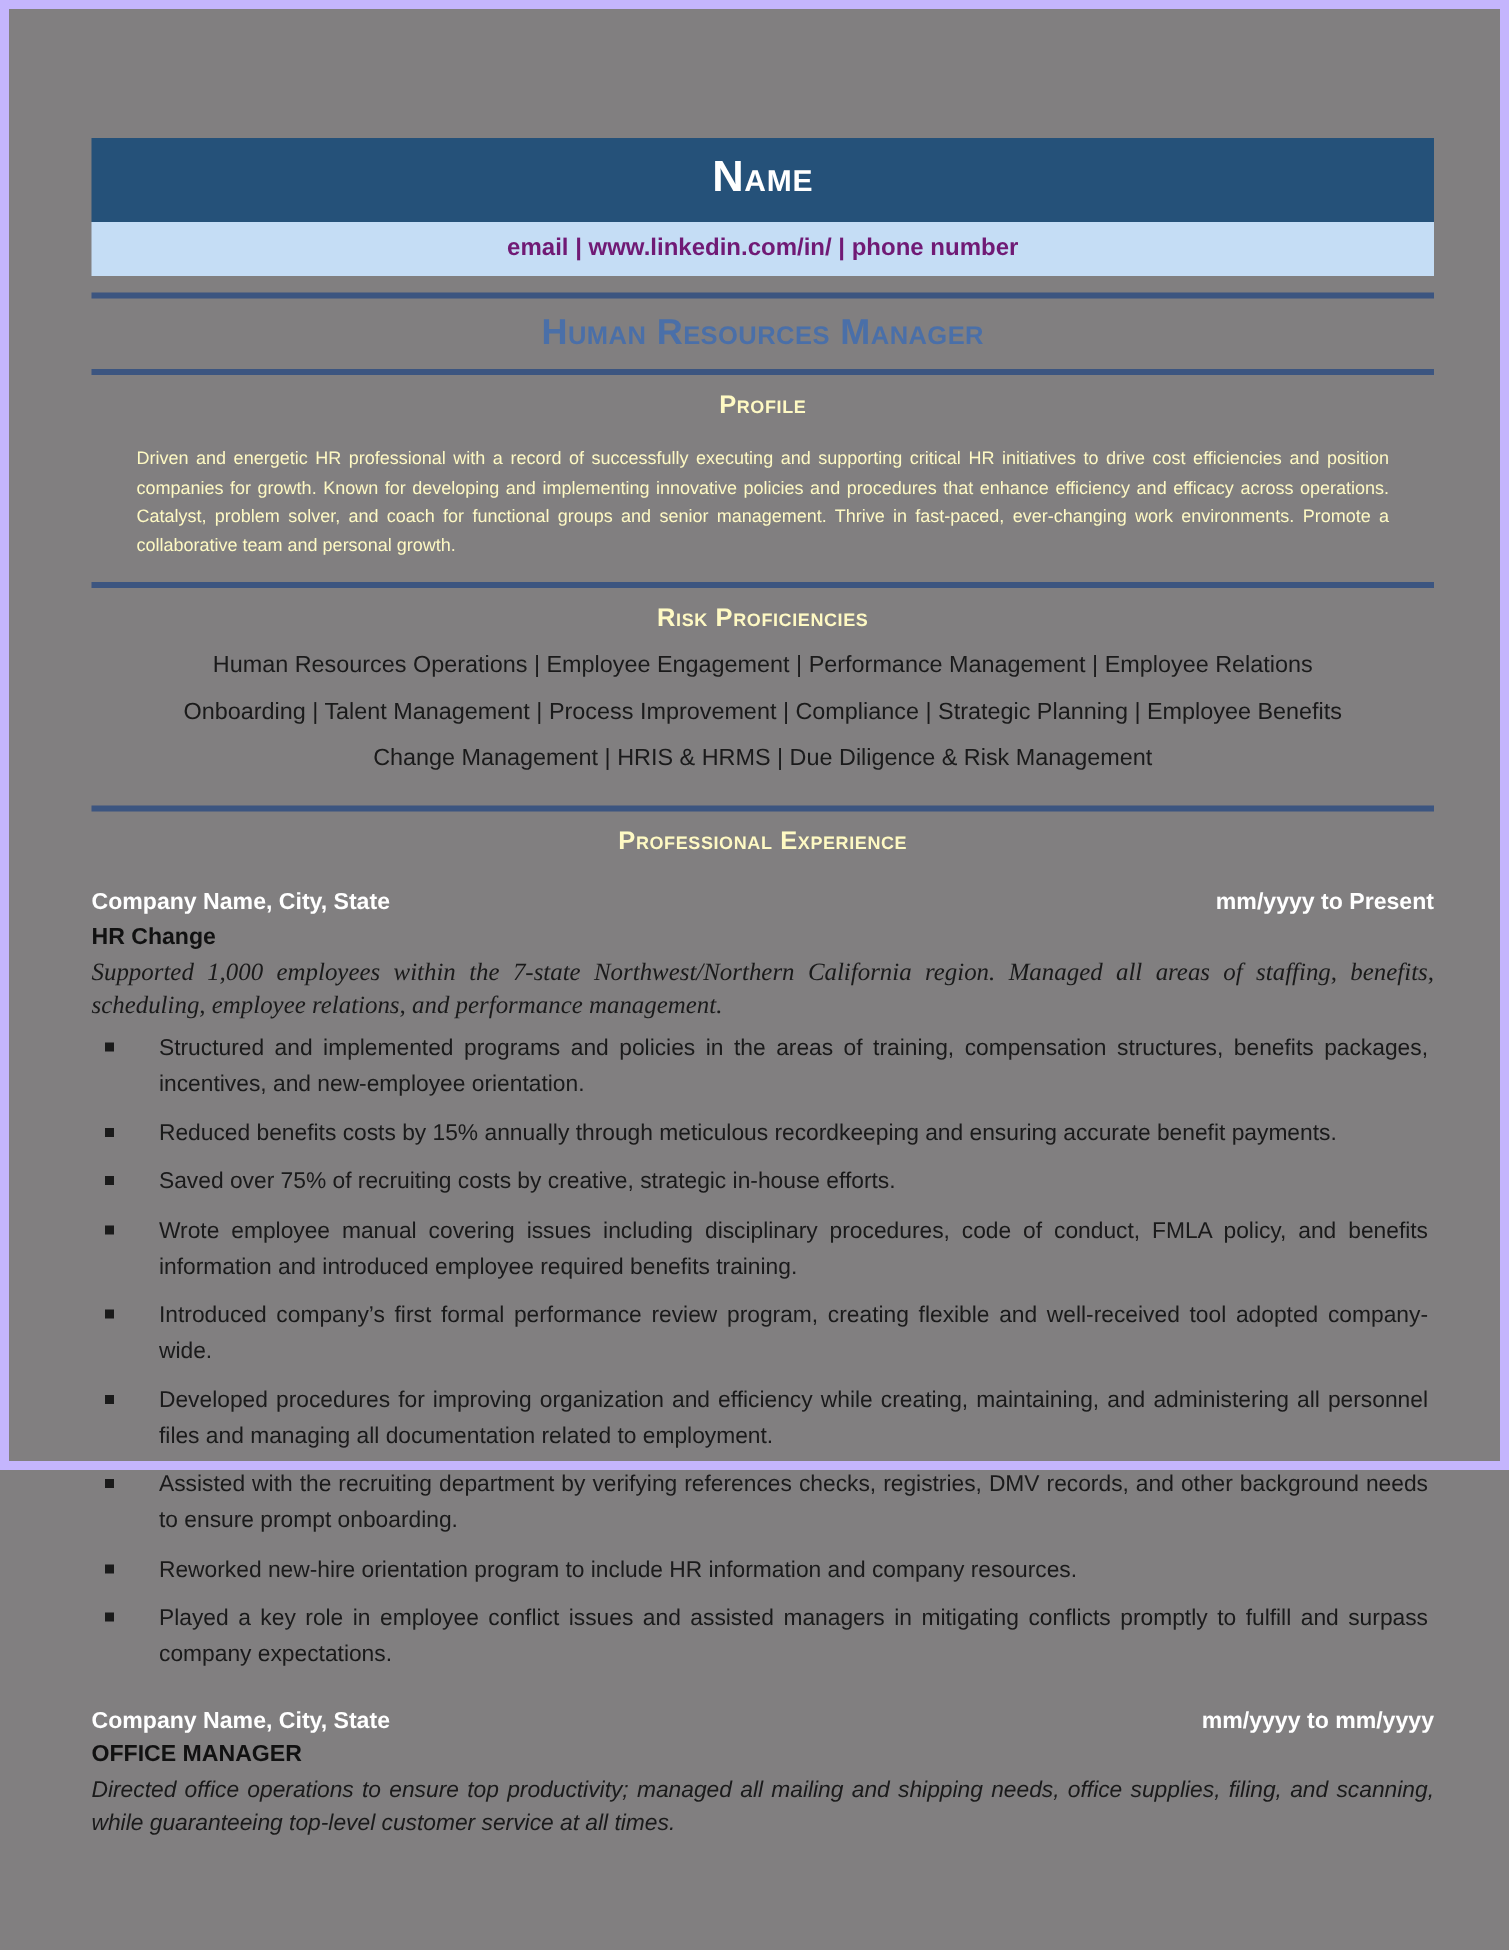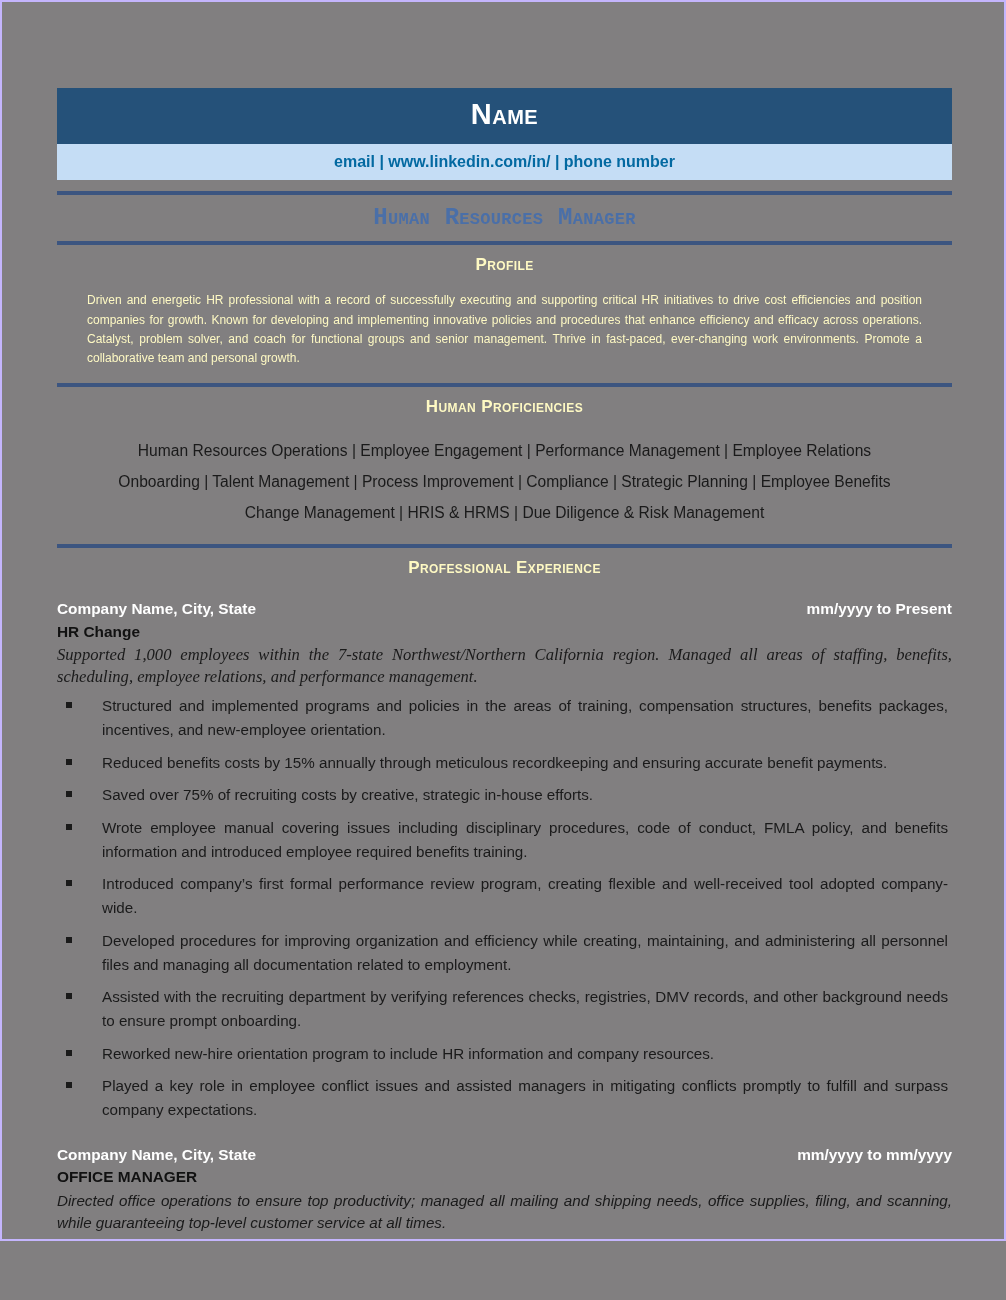--- a/index.html
+++ b/index.html
@@ -10,23 +10,23 @@
   body {
     width: 1006px;
     height: 1300px;
     background: #817f80;
     font-family: "Liberation Sans", sans-serif;
     overflow: hidden;
   }
   .page {
     position: relative;
     width: 1006px;
-    height: 1241px;
+    height: 980px;
     background: #817f80;
-    border: 2px solid #c4b5fd;
+    border: 6px solid #c4b5fd;
     padding: 0;
   }
   .doc {
     position: absolute;
     left: 55px;
     top: 86px;
     width: 895px;
   }
 
   
@@ -36,21 +36,21 @@
     text-align: center;
     padding: 11px 0 13px 0;
     font-size: 29px;
     font-weight: bold;
     font-variant: small-caps;
     letter-spacing: 0.5px;
     line-height: 1.1;
   }
   .contact-band {
     background: #c5ddf5;
-    color: #0369a1;
+    color: #701a75;
     text-align: center;
     font-size: 16px;
     font-weight: bold;
     padding: 8px 0 9px 0;
     line-height: 1.2;
   }
 
   
   .rule {
     height: 4px;
@@ -61,21 +61,20 @@
 
   
   .job-title-line {
     text-align: center;
     color: #4a6fa8;
     font-size: 24px;
     font-weight: bold;
     font-variant: small-caps;
     letter-spacing: 0.3px;
     padding: 9px 0 10px 0;
-    font-family: Liberation Mono, monospace;
   }
 
   
   .section-head {
     text-align: center;
     color: #fef9c3;
     font-size: 17px;
     font-weight: bold;
     font-variant: small-caps;
     letter-spacing: 0.4px;
@@ -86,21 +85,20 @@
   .profile-text {
     margin: 10px 30px 0 30px;
     text-align: justify;
     font-size: 12px;
     line-height: 1.62;
     color: #fef9c3;
   }
 
   
   .prof-lines {
-    margin-top: 12px;
     text-align: center;
     font-size: 15.6px;
     line-height: 2.0;
     color: #1a1a1a;
   }
   .prof-lines div { white-space: nowrap; }
 
   
   .exp-block { margin-top: 14px; }
   .exp-head {
@@ -183,21 +181,21 @@
     <div class="rule"></div>
 
     <div class="section-head">
       <span>Profile</span>
     </div>
     <div class="profile-text">Driven and energetic HR professional with a record of successfully executing and supporting critical HR initiatives to drive cost efficiencies and position companies for growth. Known for developing and implementing innovative policies and procedures that enhance efficiency and efficacy across operations. Catalyst, problem solver, and coach for functional groups and senior management. Thrive in fast-paced, ever-changing work environments. Promote a collaborative team and personal growth.</div>
 
     <div class="rule" style="margin-top:14px;"></div>
 
     <div class="section-head">
-      <span>Human Proficiencies</span>
+      <span>Risk Proficiencies</span>
     </div>
     <div class="prof-lines">
       <div>Human Resources Operations | Employee Engagement | Performance Management | Employee Relations</div>
       <div>Onboarding | Talent Management | Process Improvement | Compliance | Strategic Planning | Employee Benefits</div>
       <div>Change Management | HRIS &amp; HRMS | Due Diligence &amp; Risk Management</div>
     </div>
 
     <div class="rule" style="margin-top:16px;"></div>
 
     <div class="section-head">

